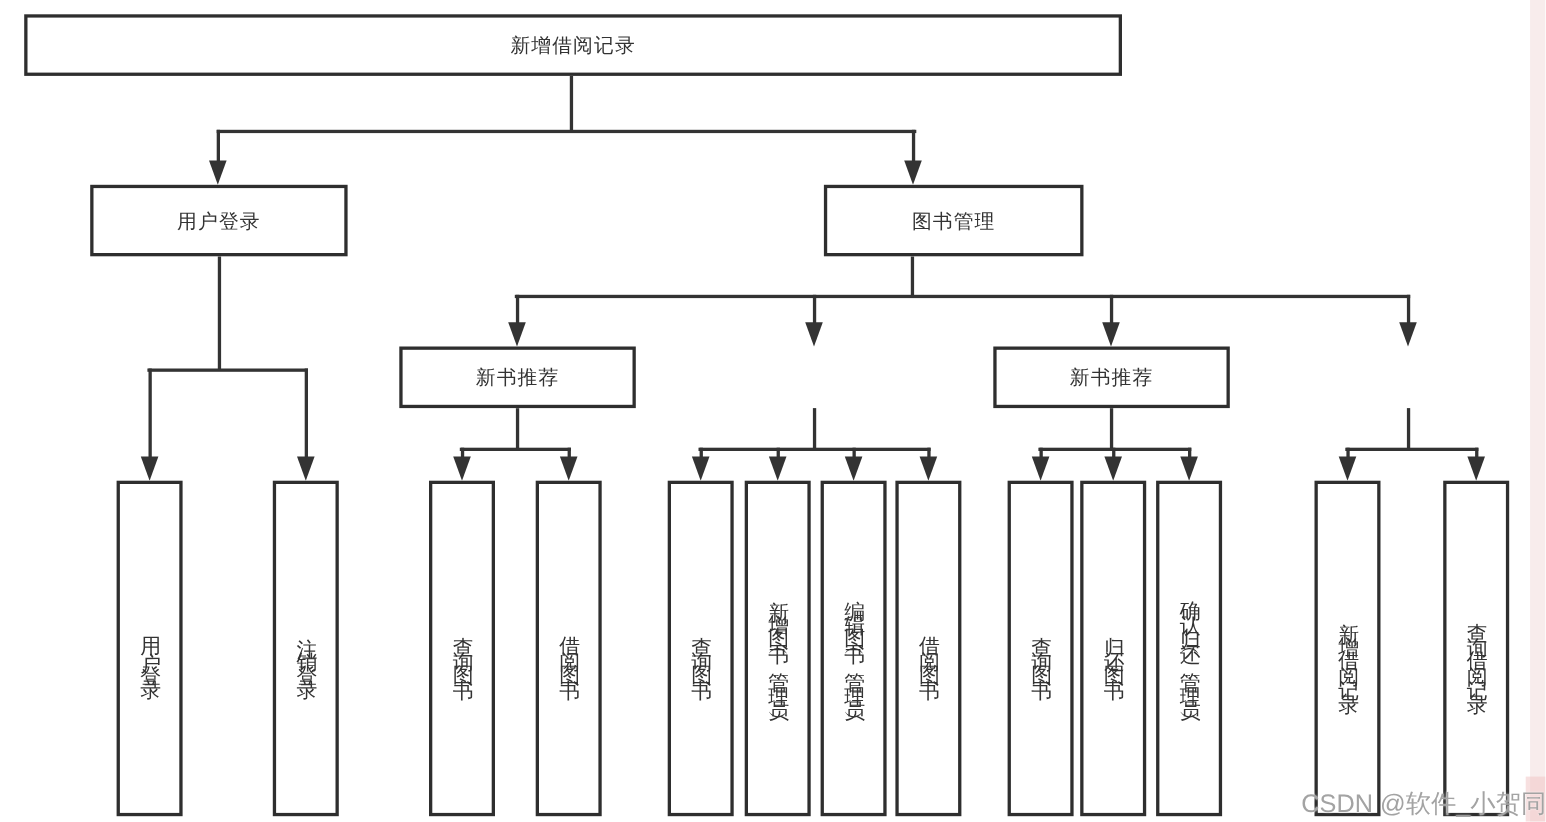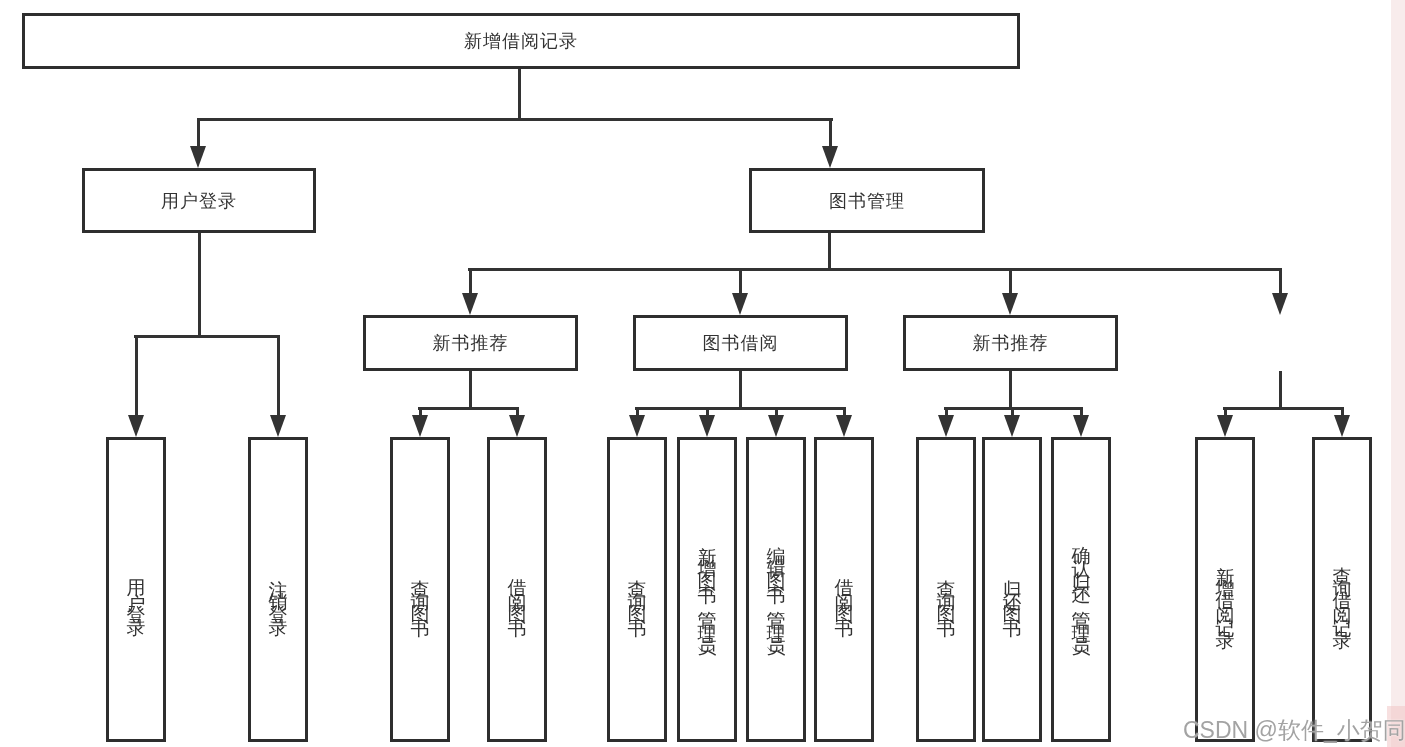--- a/index.html
+++ b/index.html
@@ -145,21 +145,20 @@
   <div class="ah" style="left:1217px;top:415px"></div>
   <div class="line" style="left:1341px;top:407px;width:3px;height:10px"></div>
   <div class="ah" style="left:1334px;top:415px"></div>
 
   <div class="node" style="left:22px;top:13px;width:998px;height:56px">新增借阅记录</div>
 
   <div class="node" style="left:82px;top:168px;width:234px;height:65px">用户登录</div>
   <div class="node" style="left:749px;top:168px;width:236px;height:65px">图书管理</div>
 
   <div class="node" style="left:363px;top:315px;width:215px;height:56px">新书推荐</div>
-  <div class="node" style="left:633px;top:315px;width:215px;height:56px">图书借阅</div>
   <div class="node" style="left:903px;top:315px;width:215px;height:56px">新书推荐</div>
 
   <div class="vnode" style="left:106px;top:437px;width:60px;height:305px">用户登录</div>
   <div class="vnode" style="left:248px;top:437px;width:60px;height:305px">注销登录</div>
 
   <div class="vnode" style="left:390px;top:437px;width:60px;height:305px">查询图书</div>
   <div class="vnode" style="left:487px;top:437px;width:60px;height:305px">借阅图书</div>
 
   <div class="vnode" style="left:607px;top:437px;width:60px;height:305px">查询图书</div>
   <div class="vnode" style="left:677px;top:437px;width:60px;height:305px">新增图书（管理员）</div>

